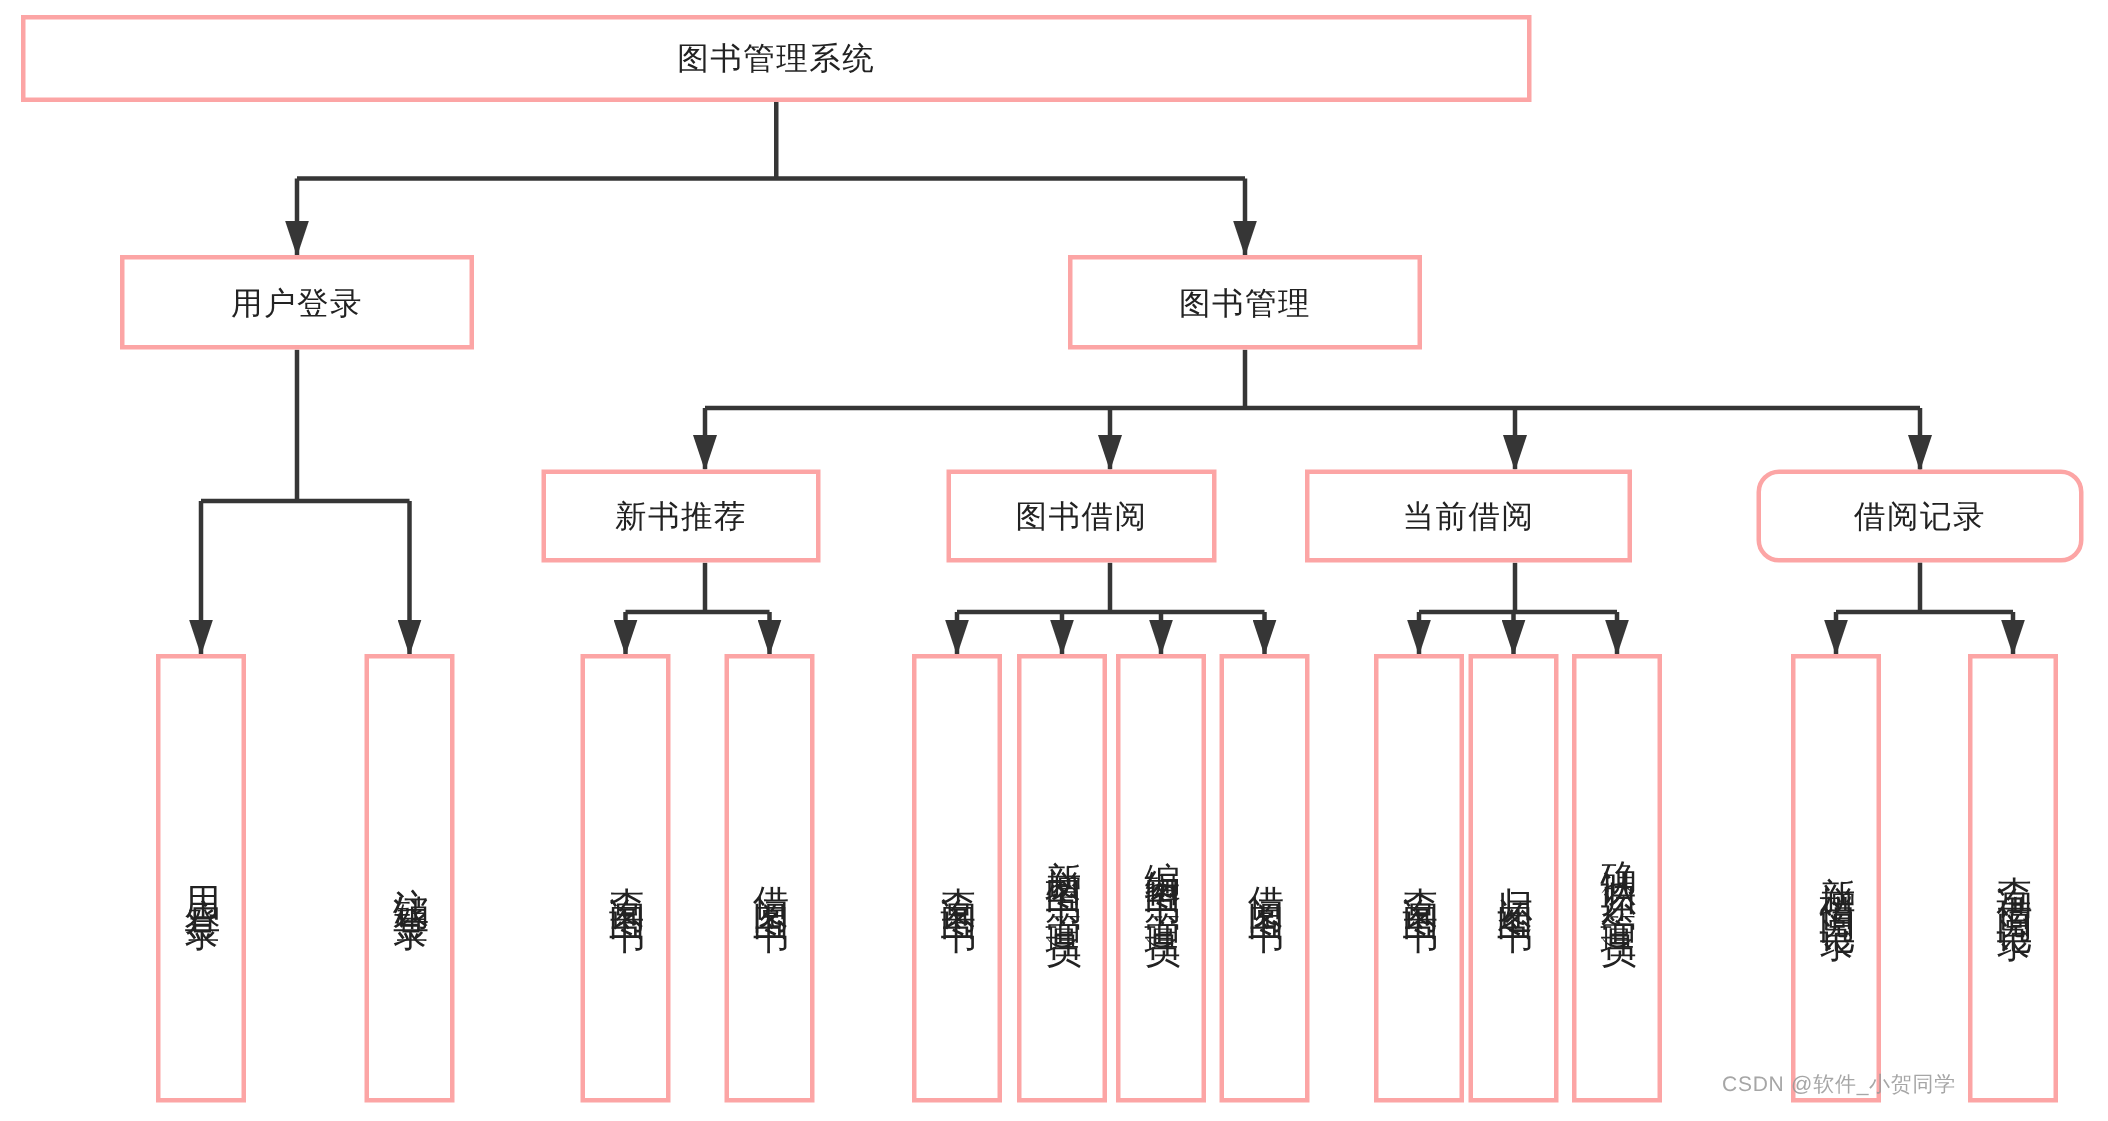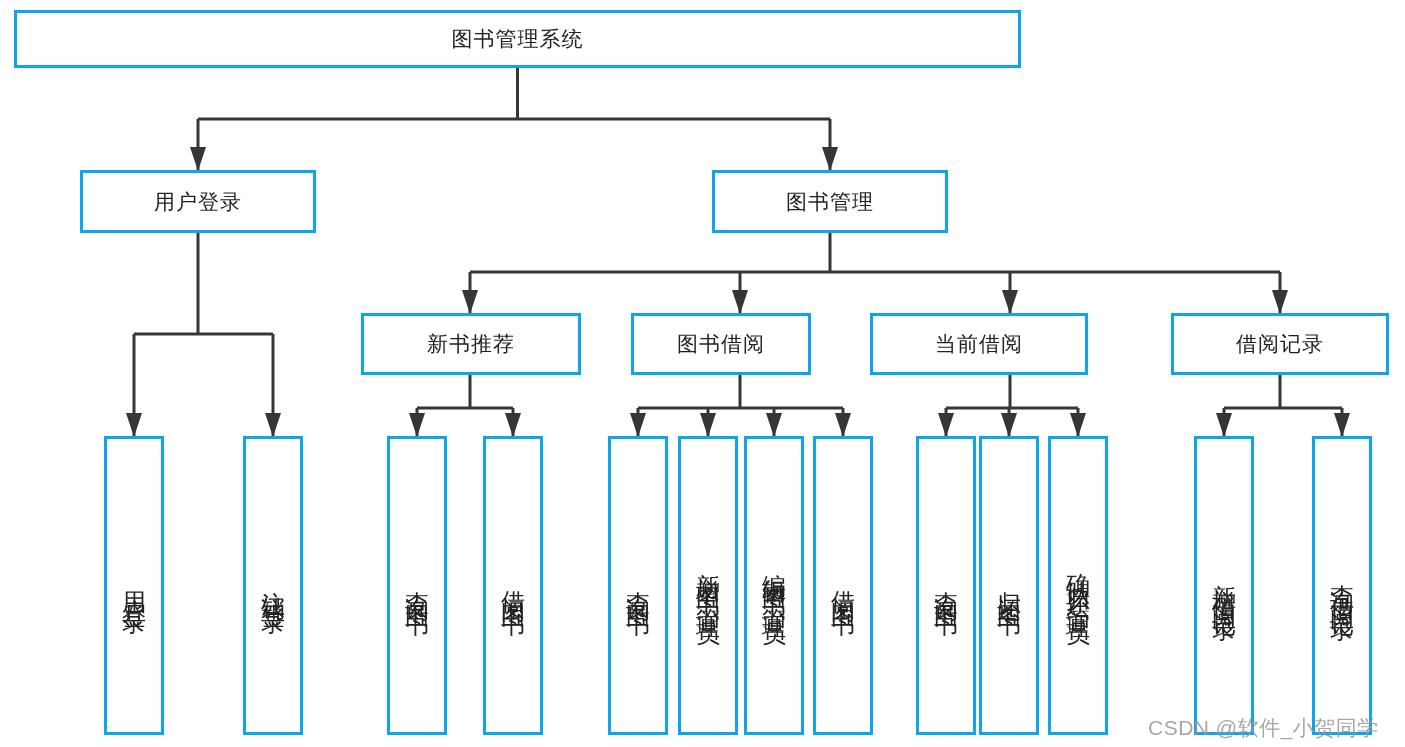--- a/index.html
+++ b/index.html
@@ -16,21 +16,21 @@
   }
   #connectors {
     position: absolute;
     left: 0;
     top: 0;
     z-index: 1;
   }
   .box {
     position: absolute;
     box-sizing: border-box;
-    border: 3px solid #0ea5e9;
+    border: 3px solid #fca5a5;
     background: #ffffff;
     display: flex;
     align-items: center;
     justify-content: center;
     color: #222222;
     z-index: 2;
   }
   .hbox {
     font-size: 21px;
     letter-spacing: 1px;
@@ -40,43 +40,43 @@
     writing-mode: vertical-rl;
     text-orientation: mixed;
     font-size: 24px;
     letter-spacing: 7px;
     line-height: 1;
   }
   
   .n-root   { left: 14px;   top: 10px;  width: 1007px; height: 58px; }
   .n-login  { left: 80px;   top: 170px; width: 236px;  height: 63px; }
   .n-mgmt   { left: 712px;  top: 170px; width: 236px;  height: 63px; }
-  .n-nbr    { left: 361px;  top: 313px; width: 220px;  height: 62px; }
+  .n-nbr    { left: 361px;  top: 313px; width: 186px;  height: 62px; }
   .n-bb     { left: 631px;  top: 313px; width: 180px;  height: 62px; }
   .n-cb     { left: 870px;  top: 313px; width: 218px;  height: 62px; }
-  .n-br     { left: 1171px; top: 313px; width: 218px;  height: 62px; }
+  .n-br     { left: 1171px; top: 313px; width: 218px;  height: 62px; border-radius: 15px; }
   .leaf     { top: 436px; width: 60px; height: 299px; }
   .l-1  { left: 104px; }
   .l-2  { left: 243px; }
   .l-3  { left: 387px; }
   .l-4  { left: 483px; }
   .l-5  { left: 608px; }
   .l-6  { left: 678px; }
   .l-7  { left: 744px; }
   .l-8  { left: 813px; }
   .l-9  { left: 916px; }
   .l-10 { left: 979px; }
   .l-11 { left: 1048px; }
   .l-12 { left: 1194px; }
   .l-13 { left: 1312px; }
   .watermark {
     position: absolute;
     left: 1148px;
     top: 714px;
-    font-size: 21px;
+    font-size: 14px;
     color: rgba(150, 150, 150, 0.85);
     z-index: 3;
     white-space: nowrap;
     letter-spacing: 0.5px;
   }
   line, path.skel { stroke: #363636; stroke-width: 3; fill: none; }
 </style>
 </head>
 <body>
 

